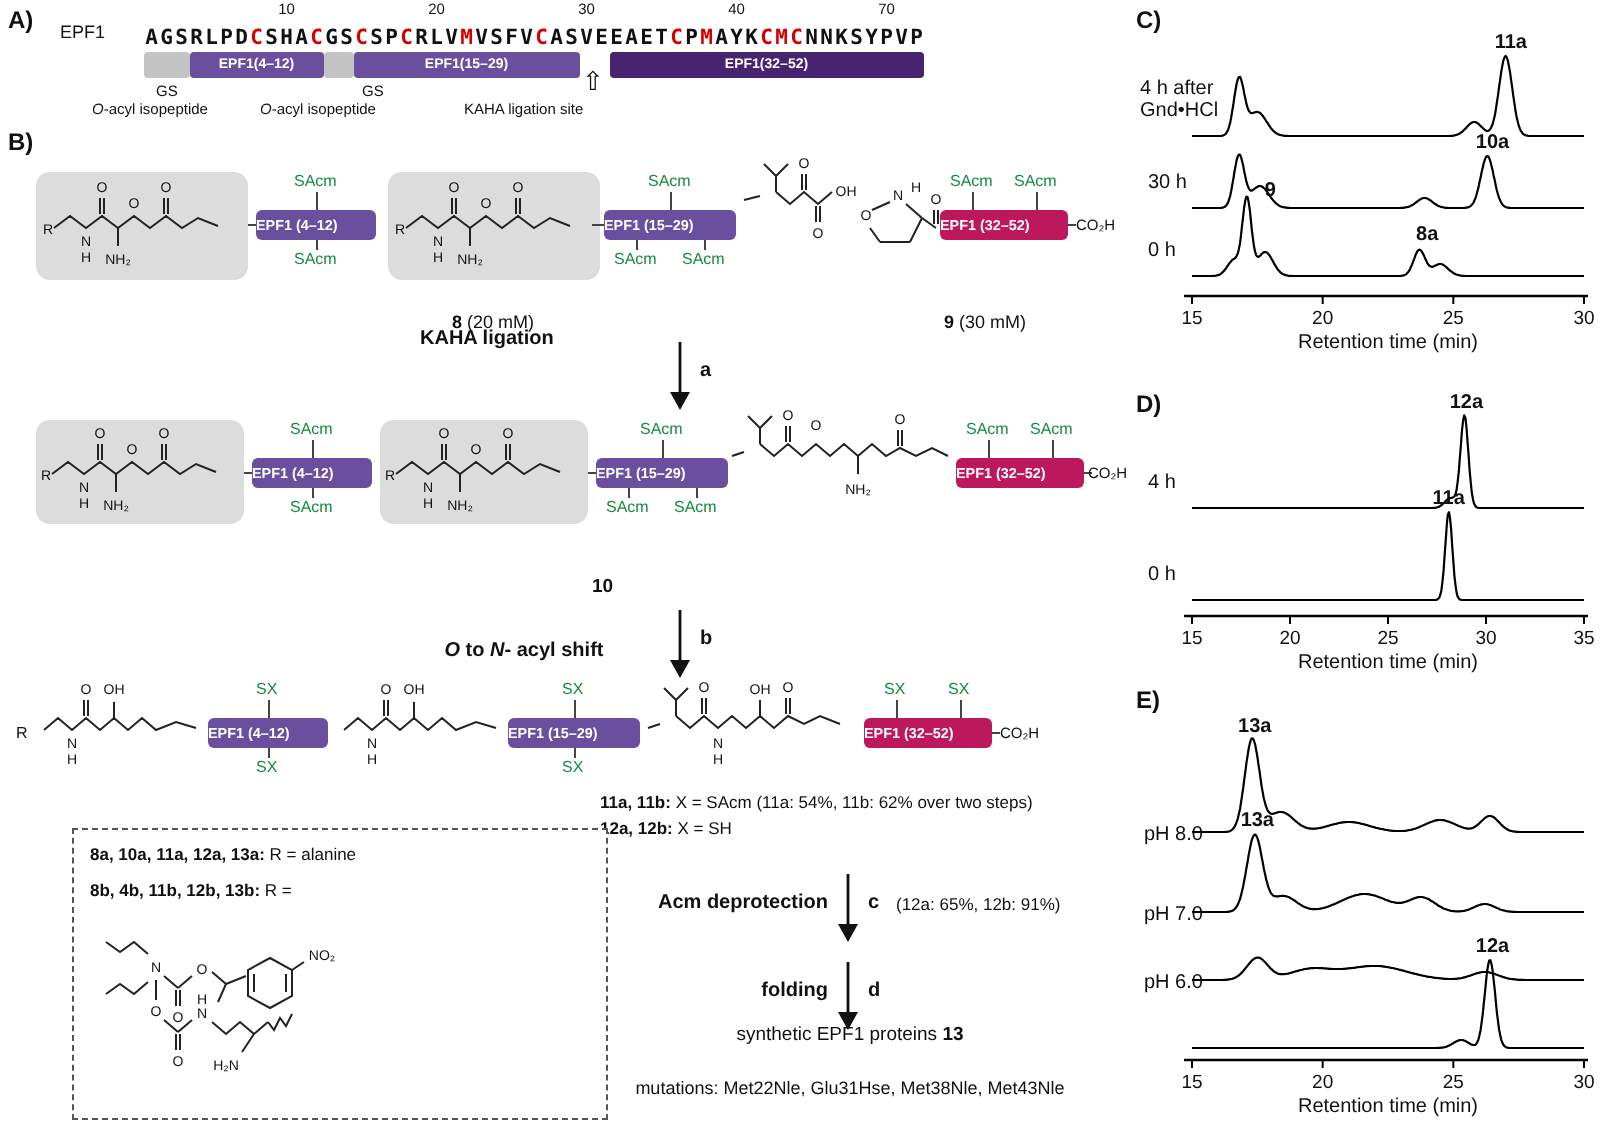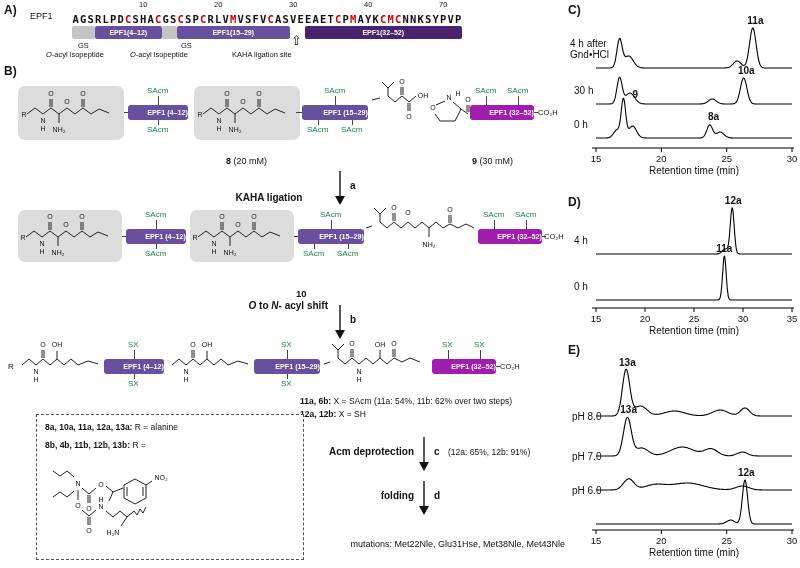--- a/index.html
+++ b/index.html
@@ -1,22 +1,22 @@
 <!DOCTYPE html>
 <html><head>
 <meta charset="utf-8">
 <style>
   *{margin:0;padding:0;box-sizing:border-box}
   html,body{width:800px;height:568px}
   body{position:relative;background:#fff;color:#111;font-family:"Liberation Sans",sans-serif;overflow:hidden}
   .abs{position:absolute}
   .plabel{font-weight:bold;font-size:12px}
-  .pill{position:absolute;height:15px;line-height:15px;text-align:right;color:#fff;font-size:7.2px;font-weight:bold;border-radius:3px;white-space:nowrap}
+  .pill{position:absolute;height:15px;line-height:15px;text-align:left;color:#fff;font-size:7.2px;font-weight:bold;border-radius:3px;white-space:nowrap}
   .pill.m{background:#6a4f9e}
-  .pill.d{background:#a21caf}
+  .pill.d{background:#be185d}
   .graybox{position:absolute;background:#dcdcdc;border-radius:7px}
   .sacm{position:absolute;color:#168a3f;font-size:8px;font-weight:normal;white-space:nowrap}
   .connv{position:absolute;width:1px;background:#444}
   .connh{position:absolute;height:1px;background:#444}
   .atomtxt{position:absolute;font-size:7.5px;white-space:nowrap}
   .stepname{position:absolute;font-weight:bold;font-size:10px;white-space:nowrap}
   .sletter{position:absolute;font-weight:bold;font-size:10px}
   .stepnote{position:absolute;font-size:8.5px;white-space:nowrap}
   .smalltxt{position:absolute;font-size:8.5px;white-space:nowrap}
   .bld{font-weight:bold}
@@ -145,21 +145,21 @@
   <div class="pill d" style="left:470px;top:45px;width:64px">EPF1 (32–52)</div>
   <span class="sacm" style="left:475px;top:26px">SAcm</span>
   <div class="connv" style="left:486px;top:36px;height:9px"></div>
   <span class="sacm" style="left:507px;top:26px">SAcm</span>
   <div class="connv" style="left:518px;top:36px;height:9px"></div>
   <div class="connh" style="left:534px;top:52px;width:4px"></div>
   <span class="atomtxt" style="left:538px;top:48px">CO₂H</span>
   <span class="smalltxt" style="left:472px;top:96px;font-size:9px"><span class="bld">9</span><span> (30 mM)</span></span>
 
 
-  <span class="stepname" style="left:210px;top:132px;width:118px;text-align:center">KAHA ligation</span>
+  <span class="stepname" style="left:210px;top:104px;width:118px;text-align:left">KAHA ligation</span>
   <svg class="varrow" style="left:334px;top:110px" width="12" height="36">
       <line x1="6" y1="1" x2="6" y2="27"></line>
       <polygon points="1,26 11,26 6,35"></polygon>
     </svg>
   <span class="sletter" style="left:350px;top:120px">a</span>
 
   <div class="graybox" style="left:18px;top:150px;width:104px;height:52px">
     <span class="abs" style="left:2px;top:0">
   <svg class="chem" width="100" height="52" viewBox="0 0 100 52">
     <path d="M6,27 L14,21 L22,27 L30,21 L38,27 L46,21 L54,27 L62,21 L70,27 L78,22 L88,26"></path>
@@ -223,21 +223,21 @@
 </span>
   <div class="pill d" style="left:478px;top:169px;width:64px">EPF1 (32–52)</div>
   <span class="sacm" style="left:483px;top:150px">SAcm</span>
   <div class="connv" style="left:494px;top:160px;height:9px"></div>
   <span class="sacm" style="left:515px;top:150px">SAcm</span>
   <div class="connv" style="left:526px;top:160px;height:9px"></div>
   <div class="connh" style="left:542px;top:176px;width:4px"></div>
   <span class="atomtxt" style="left:544px;top:172px">CO₂H</span>
   <span class="smalltxt bld" style="left:296px;top:228px;font-size:9.5px">10</span>
 
-  <span class="stepname" style="left:196px;top:240px;width:132px;text-align:right"><span class="it">O</span><span> to </span><span class="it">N</span><span>- acyl shift</span></span>
+  <span class="stepname" style="left:196px;top:260px;width:132px;text-align:center"><span class="it">O</span><span> to </span><span class="it">N</span><span>- acyl shift</span></span>
   <svg class="varrow" style="left:334px;top:244px" width="12" height="36">
       <line x1="6" y1="1" x2="6" y2="27"></line>
       <polygon points="1,26 11,26 6,35"></polygon>
     </svg>
   <span class="sletter" style="left:350px;top:254px">b</span>
 
   <span class="atomtxt" style="left:8px;top:302px;font-size:8px">R</span>
   <span class="abs" style="left:16px;top:278px">
   <svg class="chem" width="86" height="52" viewBox="0 0 86 52">
     <path d="M6,27 L13,21 L20,27 L27,21 L34,27 L41,21 L48,27 L55,21 L62,27 L72,23 L82,26"></path>
@@ -285,39 +285,40 @@
     <text x="37" y="48">H</text>
   </svg>
 </span>
   <div class="pill d" style="left:432px;top:299px;width:64px">EPF1 (32–52)</div>
   <span class="sacm" style="left:442px;top:280px">SX</span>
   <div class="connv" style="left:448px;top:290px;height:9px"></div>
   <span class="sacm" style="left:474px;top:280px">SX</span>
   <div class="connv" style="left:480px;top:290px;height:9px"></div>
   <div class="connh" style="left:496px;top:306px;width:4px"></div>
   <span class="atomtxt" style="left:500px;top:302px">CO₂H</span>
-  <span class="smalltxt" style="left:300px;top:336px"><span class="bld">11a, 6b:</span><span> X = SAcm  (11a: 54%, 11b: 62% over two steps)</span></span>
+  <span class="smalltxt" style="left:300px;top:336px"><span class="bld">11a, 11b:</span><span> X = SAcm  (11a: 54%, 11b: 62% over two steps)</span></span>
   <span class="smalltxt" style="left:300px;top:349px"><span class="bld">12a, 12b:</span><span> X = SH</span></span>
 
   <span class="stepname" style="left:286px;top:386px;width:128px;text-align:right">Acm deprotection</span>
   <svg class="varrow" style="left:418px;top:376px" width="12" height="36">
       <line x1="6" y1="1" x2="6" y2="27"></line>
       <polygon points="1,26 11,26 6,35"></polygon>
     </svg>
   <span class="sletter" style="left:434px;top:386px">c</span>
   <span class="stepnote" style="left:448px;top:387px">(12a: 65%, 12b: 91%)</span>
 
   <span class="stepname" style="left:330px;top:430px;width:84px;text-align:right">folding</span>
   <svg class="varrow" style="left:418px;top:420px" width="12" height="36">
       <line x1="6" y1="1" x2="6" y2="27"></line>
       <polygon points="1,26 11,26 6,35"></polygon>
     </svg>
   <span class="sletter" style="left:434px;top:430px">d</span>
 
-  <span class="abs" style="left:285px;top:479px;width:280px;text-align:right;font-size:9px">mutations: Met22Nle, Glu31Hse, Met38Nle, Met43Nle</span>
+  <span class="abs" style="left:285px;top:452px;width:280px;text-align:center;font-size:9.5px"><span>synthetic EPF1 proteins </span><span class="bld">13</span></span>
+  <span class="abs" style="left:285px;top:479px;width:280px;text-align:center;font-size:9px">mutations: Met22Nle, Glu31Hse, Met38Nle, Met43Nle</span>
 
   <div class="dashedbox" style="left:36px;top:354px;width:268px;height:146px">
     <span class="abs" style="left:8px;top:7px;font-size:8.5px;white-space:nowrap"><span class="bld">8a, 10a, 11a, 12a, 13a:</span><span> R = alanine</span></span>
     <span class="abs" style="left:8px;top:25px;font-size:8.5px;white-space:nowrap"><span class="bld">8b, 4b, 11b, 12b, 13b:</span><span> R =</span></span>
     <span class="abs" style="left:10px;top:42px">
   <svg class="chem" width="246" height="100" viewBox="0 0 246 100">
     <path d="M6,14 L13,19 L20,14 L27,20"></path>
     <path d="M6,40 L13,35 L20,40 L27,34"></path>
     <path d="M35,31 L42,37 M41,38 L41,46 M43,38 L43,46"></path>
     <path d="M42,37 L49,31"></path>

